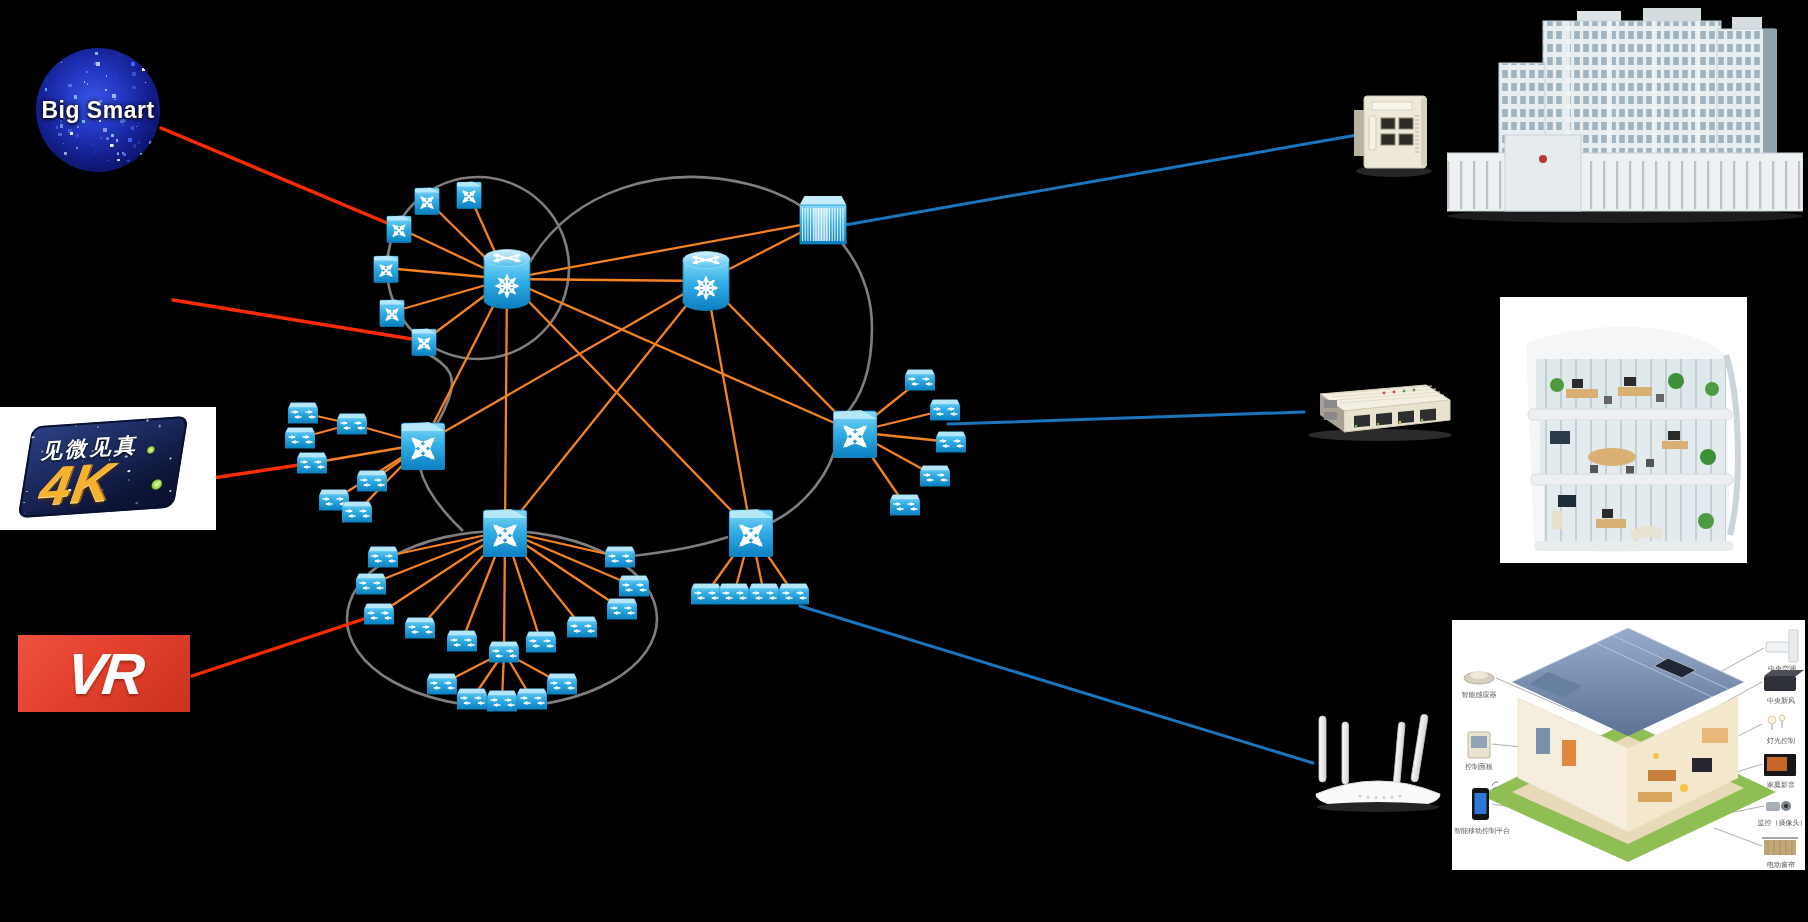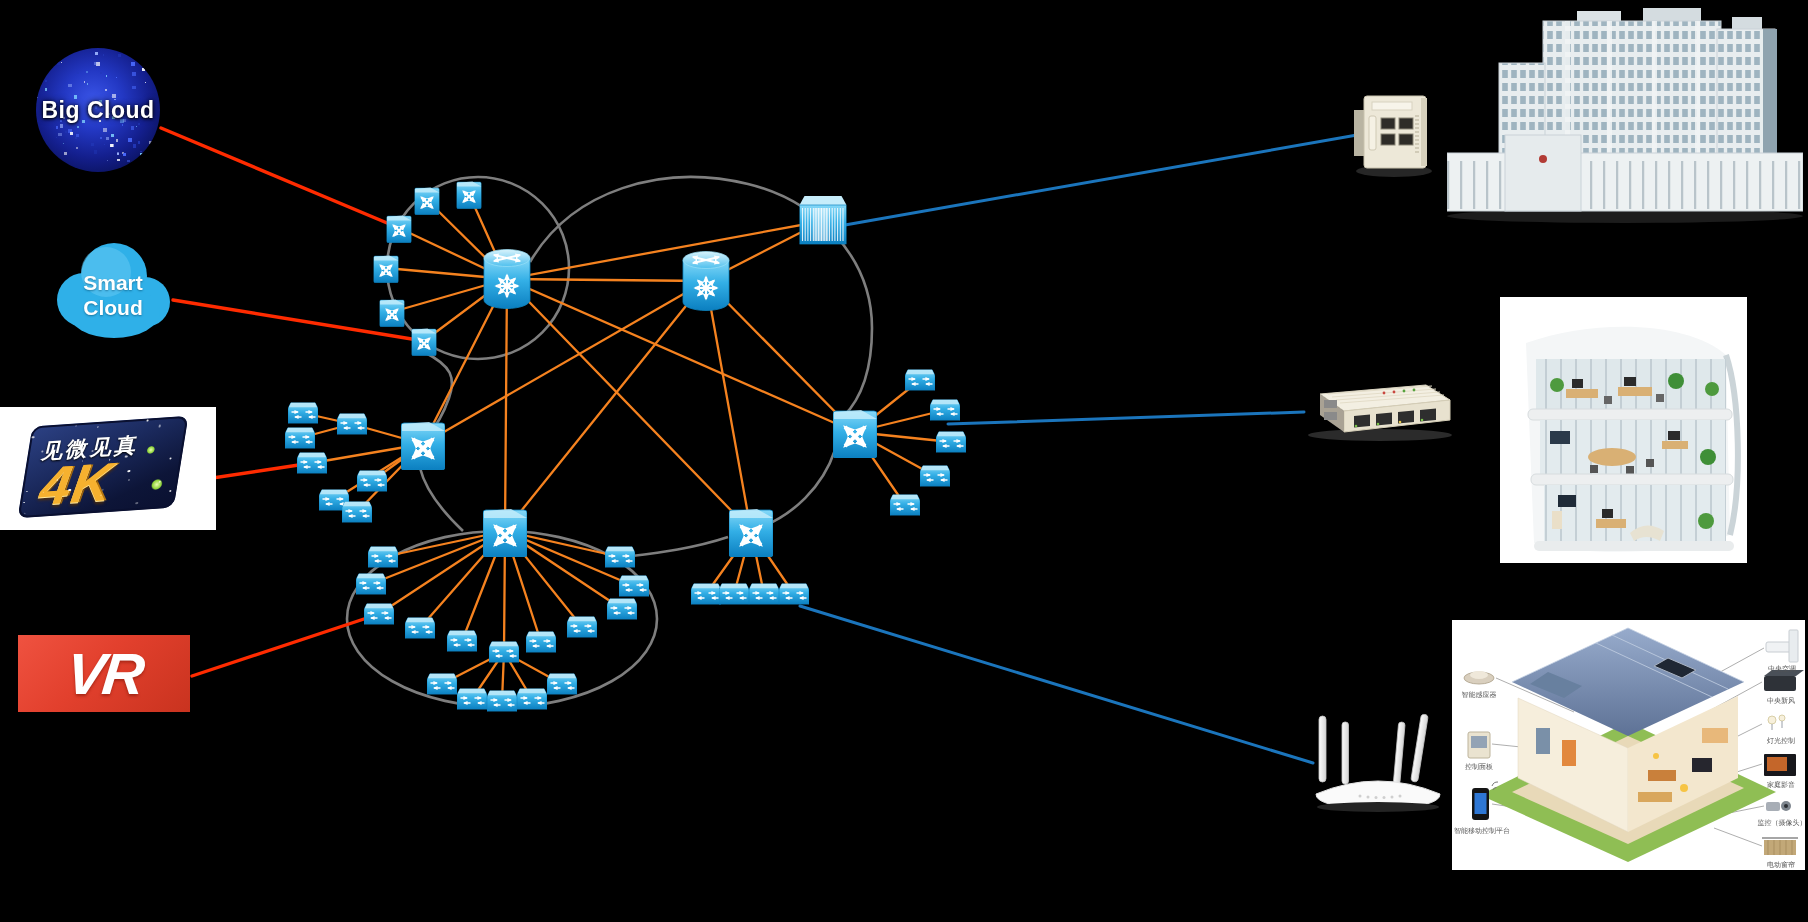--- a/index.html
+++ b/index.html
@@ -345,38 +345,23 @@
         <span style="left: 24.6301px; top: 13.9599px; width: 1.48448px; height: 1.48448px; background: rgb(255, 255, 255); opacity: 0.730373;"></span>
         <span style="left: 76.0038px; top: 45.9331px; width: 3.62384px; height: 3.62384px; background: rgb(255, 255, 255); opacity: 0.588905;"></span>
         <span style="left: 18.2687px; top: 6.26597px; width: 1.37683px; height: 1.37683px; background: rgb(74, 107, 255); opacity: 0.575516;"></span>
         <span style="left: 74.8384px; top: 47.6259px; width: 1.27428px; height: 1.27428px; background: rgb(74, 107, 255); opacity: 0.409719;"></span>
         <span style="left: 32.3544px; top: 35.8003px; width: 3.52078px; height: 3.52078px; background: rgb(159, 182, 255); opacity: 0.471751;"></span>
         <span style="left: 23.5593px; top: 71.7013px; width: 2.31217px; height: 2.31217px; background: rgb(74, 107, 255); opacity: 0.802375;"></span>
         <span style="left: 58.0969px; top: 102.299px; width: 3.35411px; height: 3.35411px; background: rgb(34, 56, 184); opacity: 0.422349;"></span>
         <span style="left: 86.8827px; top: 105.142px; width: 2.87185px; height: 2.87185px; background: rgb(74, 107, 255); opacity: 0.93034;"></span>
         <span style="left: 117.389px; top: 4.41686px; width: 1.87178px; height: 1.87178px; background: rgb(159, 182, 255); opacity: 0.534632;"></span>
       </div>
-    <span class="lbl">Big Cloud</span>
+    <span class="lbl">Big Smart</span>
   </div>
 
-  <div id="cloudbox">
-    <svg width="130" height="110">
-      <g fill="#2FB0E8">
-        <circle cx="36" cy="64" r="27"></circle>
-        <circle cx="66" cy="40" r="33"></circle>
-        <circle cx="97" cy="66" r="25"></circle>
-        <ellipse cx="66" cy="76" rx="46" ry="26"></ellipse>
-      </g>
-      <circle cx="58" cy="36" r="25" fill="#63C8F2" opacity=".55"></circle>
-    </svg>
-    <div class="txt">
-      <div>Smart</div>
-      <div>Cloud</div>
-    </div>
-  </div>
 
   <div id="logo4k">
     <div class="k4-banner">
       <span class="k4-cn">见微见真</span>
       <span class="k4-big">4K</span>
       <span class="k4-spark" style="left:118px;top:28px"></span>
       <span class="k4-spark" style="left:128px;top:62px;width:11px;height:11px"></span>
     <i style="left: 134.781px; top: 63.6611px; width: 2.1699px; height: 2.1699px; opacity: 0.682684;"></i>
         <i style="left: 80.1878px; top: 68.3349px; width: 1.18275px; height: 1.18275px; opacity: 0.429855;"></i>
         <i style="left: 102.463px; top: 51.1808px; width: 2.09895px; height: 2.09895px; opacity: 0.965735;"></i>

